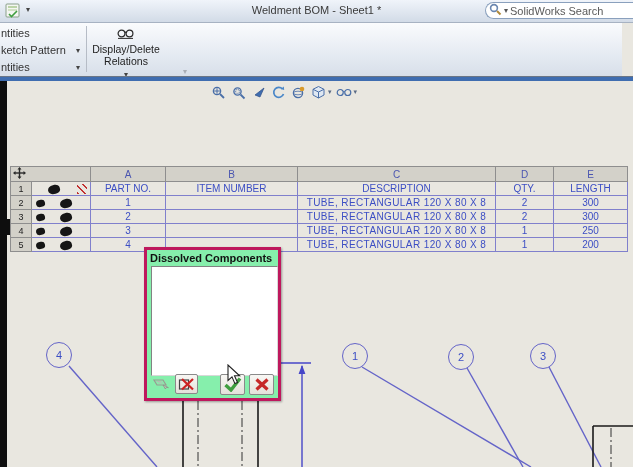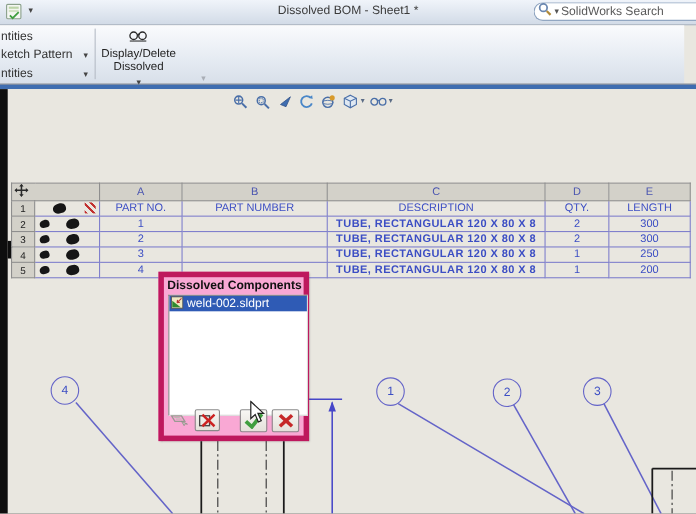--- a/index.html
+++ b/index.html
@@ -54,31 +54,31 @@
   
   .bom{position:absolute;left:10px;top:85px;border-collapse:collapse;table-layout:fixed;
     font-size:10px;color:#3c4ec4;z-index:2;border:1px solid #6a6a6a;}
   .bom td{border:1px solid #8080cc;padding:0;text-align:center;overflow:hidden;
     white-space:nowrap;height:13px;}
   .bom tr.letters td{height:12px;}
   .bom td.hdr{background:#d3d1c9;color:#4a55b0;border:1px solid #8e8e8e;font-size:10px;}
   .bom td.rownum{background:#d3d1c9;color:#222;border:1px solid #8e8e8e;font-size:9px;}
   .bom td.handle-cell{background:#d3d1c9;border:1px solid #8e8e8e;text-align:left;padding-left:2px;}
   .bom td.icons-cell{text-align:left;padding-left:4px;}
-  .bom td.desc{letter-spacing:.4px;font-weight:bold;}
+  .bom td.desc{letter-spacing:.4px;}
   .blob{display:inline-block;width:12px;height:9px;background:#161616;
     border-radius:55% 45% 50% 50%/60% 50% 45% 55%;transform:rotate(-12deg);vertical-align:middle;}
   .blob.sm{width:9px;height:7px;}
   .red-slash{display:inline-block;width:10px;height:10px;vertical-align:middle;margin-left:14px;
     background:repeating-linear-gradient(45deg,#c23030 0 2px,transparent 2px 5px);}
   .gap{display:inline-block;width:12px;}
 
   
-  .dialog{position:absolute;left:144px;top:166px;width:137px;height:154px;background:#f9a8d4;
-    border:5px solid #be185d;box-shadow:1px 1px 2px rgba(0,0,0,.35);z-index:5;box-sizing:border-box;}
+  .dialog{position:absolute;left:144px;top:166px;width:137px;height:154px;background:#86efac;
+    border:3px solid #be185d;box-shadow:1px 1px 2px rgba(0,0,0,.35);z-index:5;box-sizing:border-box;}
   .dlg-title{font-size:11px;font-weight:bold;color:#111;padding:2px 0 1px 3px;}
   .dlg-list{position:absolute;left:4px;top:16px;width:127px;height:110px;background:#fff;
     border:1px solid #828282;border-right-color:#d8d8d8;border-bottom-color:#d8d8d8;box-sizing:border-box;}
   .dlg-item{height:14px;display:flex;align-items:center;gap:3px;padding-left:1px;
     background:#2f5bb5;color:#fff;font-size:11px;white-space:nowrap;}
   .dlg-buttons{position:absolute;left:4px;right:4px;bottom:3px;height:22px;
     display:flex;align-items:center;gap:4px;}
   .tool-btn{width:23px;height:20px;display:inline-flex;align-items:center;justify-content:center;
     background:linear-gradient(#f8f7f4,#e4e1da);border:1px solid #8a8a8a;border-radius:2px;padding:0;}
   .tool-btn.big{width:25px;height:21px;}
@@ -95,21 +95,21 @@
   <div class="titlebar">
     <span class="app-icon">
       <svg width="16" height="16" viewBox="0 0 16 16">
         <rect x="1" y="1" width="13" height="13" rx="1" fill="#f4f6f2" stroke="#8aa08a"></rect>
         <rect x="3" y="3" width="9" height="2" fill="#bcd4a8"></rect>
         <rect x="3" y="6" width="9" height="2" fill="#d2e2c4"></rect>
         <path d="M4 11 l2.5 2.5 L12 8" stroke="#3f9e3f" stroke-width="1.6" fill="none"></path>
       </svg>
     </span>
     <span class="app-caret">▾</span>
-    <span class="win-title">Dissolved BOM - Sheet1 *</span>
+    <span class="win-title">Weldment BOM - Sheet1 *</span>
     <span class="searchbox">
       <span>
         <svg width="13" height="13" viewBox="0 0 13 13">
           <circle cx="5" cy="5" r="3.4" fill="none" stroke="#6a87b0" stroke-width="1.6"></circle>
           <line x1="8" y1="8" x2="11.5" y2="11.5" stroke="#b08a3a" stroke-width="2"></line>
         </svg>
       </span>
       <span class="search-caret">▾</span>
       <span class="search-text">SolidWorks Search</span>
     </span>
@@ -126,21 +126,21 @@
     <div class="ddr">
       <span>
         <svg width="20" height="11" viewBox="0 0 20 11">
           <circle cx="5.5" cy="5.5" r="3.4" fill="none" stroke="#2a2a2a" stroke-width="1.2"></circle>
           <circle cx="13.5" cy="5.5" r="3.4" fill="none" stroke="#2a2a2a" stroke-width="1.2"></circle>
           <path d="M8.9 4.6 q1 -1 2 0" fill="none" stroke="#2a2a2a" stroke-width="1.1"></path>
           <line x1="2" y1="10.4" x2="17" y2="10.4" stroke="#2a2a2a" stroke-width="1"></line>
         </svg>
       </span>
       <div class="txt">Display/Delete</div>
-      <div class="txt">Dissolved</div>
+      <div class="txt">Relations</div>
       <div class="rib-caret" style="position:static;margin-top:3px;">▾</div>
     </div>
 
     <span class="rib-caret" style="left:183px;top:44px;color:#a9aeb6;">▾</span>
   </div>
 
   <div class="rib-bottomline"></div>
   <div class="blue-strip"></div>
 
   <div class="graphics">
@@ -256,21 +256,21 @@
         <td class="hdr">D</td>
         <td class="hdr">E</td>
       </tr>
       <tr>
         <td class="rownum">1</td>
         <td class="icons-cell">
           <span class="gap"></span><span class="blob"></span>
           <span class="red-slash"></span>
         </td>
         <td>PART NO.</td>
-        <td>PART NUMBER</td>
+        <td>ITEM NUMBER</td>
         <td>DESCRIPTION</td>
         <td>QTY.</td>
         <td>LENGTH</td>
       </tr>
       <tr>
         <td class="rownum">2</td>
         <td class="icons-cell">
           <span class="blob sm"></span><span class="gap"></span>
           <span class="blob"></span></td>
         <td>1</td>
@@ -311,30 +311,20 @@
         <td class="desc">TUBE, RECTANGULAR 120 X 80 X 8</td>
         <td>1</td>
         <td>200</td>
       </tr>
     </tbody>
       </table>
 
     <div class="dialog">
       <div class="dlg-title">Dissolved Components</div>
       <div class="dlg-list">
-        <div class="dlg-item">
-          <span>
-            <svg width="12" height="12" viewBox="0 0 12 12">
-              <rect x=".8" y=".8" width="10.4" height="10.4" fill="#efe9c2" stroke="#555" stroke-width=".9"></rect>
-              <polygon points="1.6,10.4 9.2,10.4 1.6,4.4" fill="#2f8a2f"></polygon>
-              <path d="M10 2.2 L6 6.2 M6 6.2 l2.6 -.4 M6 6.2 l.4 -2.6" stroke="#b33" stroke-width="1"></path>
-            </svg>
-          </span>
-          <span>weld-002.sldprt</span>
-        </div>
       </div>
       <div class="dlg-buttons">
         <span class="tool-icon">
           <svg width="18" height="16" viewBox="0 0 18 16">
             <polygon points="2,4 11,4 14,9 5,9" fill="none" stroke="#9a9a92" stroke-width="1.2"></polygon>
             <path d="M4.5 5.5 l5 0 M6 7 l5 0" stroke="#b8b8b0" stroke-width=".9"></path>
             <path d="M11 9 l2.4 4 1 -1.8 2 .4 z" fill="#c8c8c0" stroke="#8a8a82" stroke-width=".7"></path>
           </svg>
         </span>
         <button class="tool-btn">

